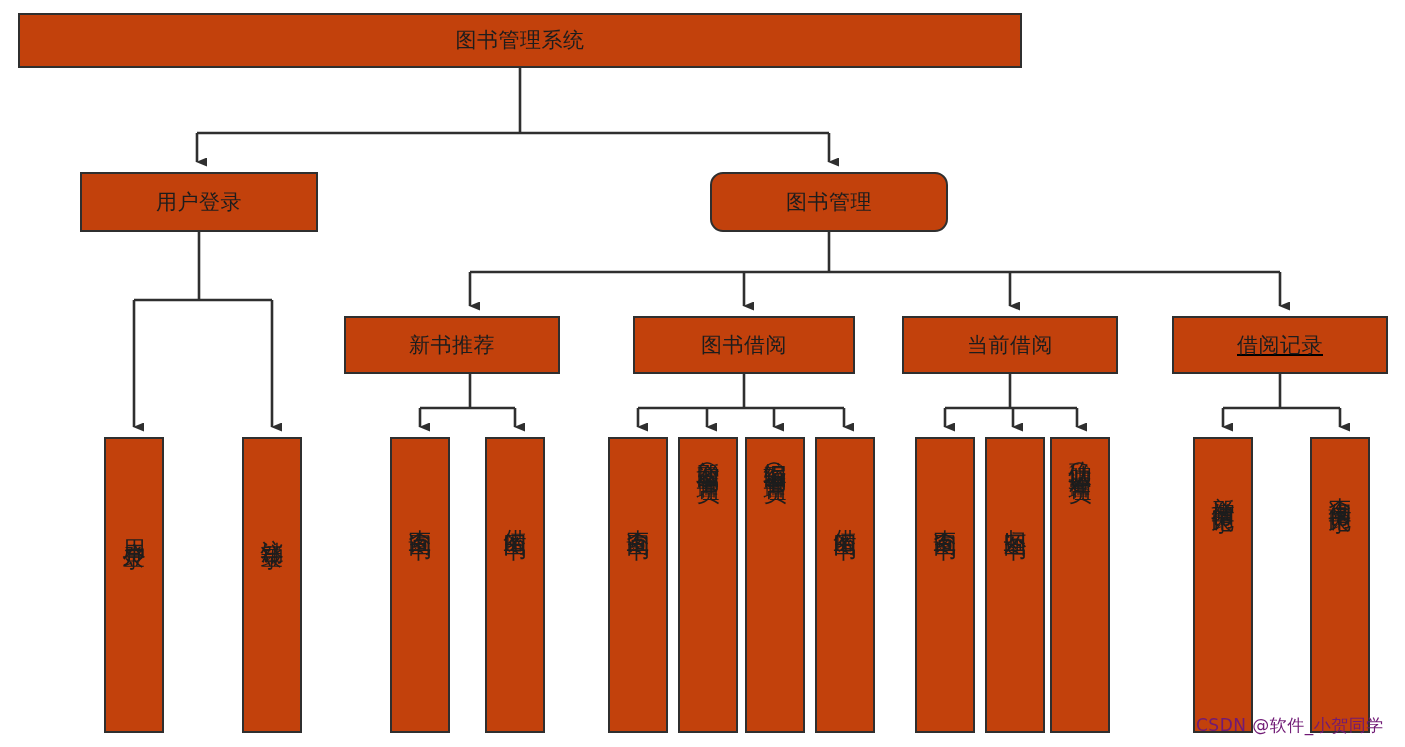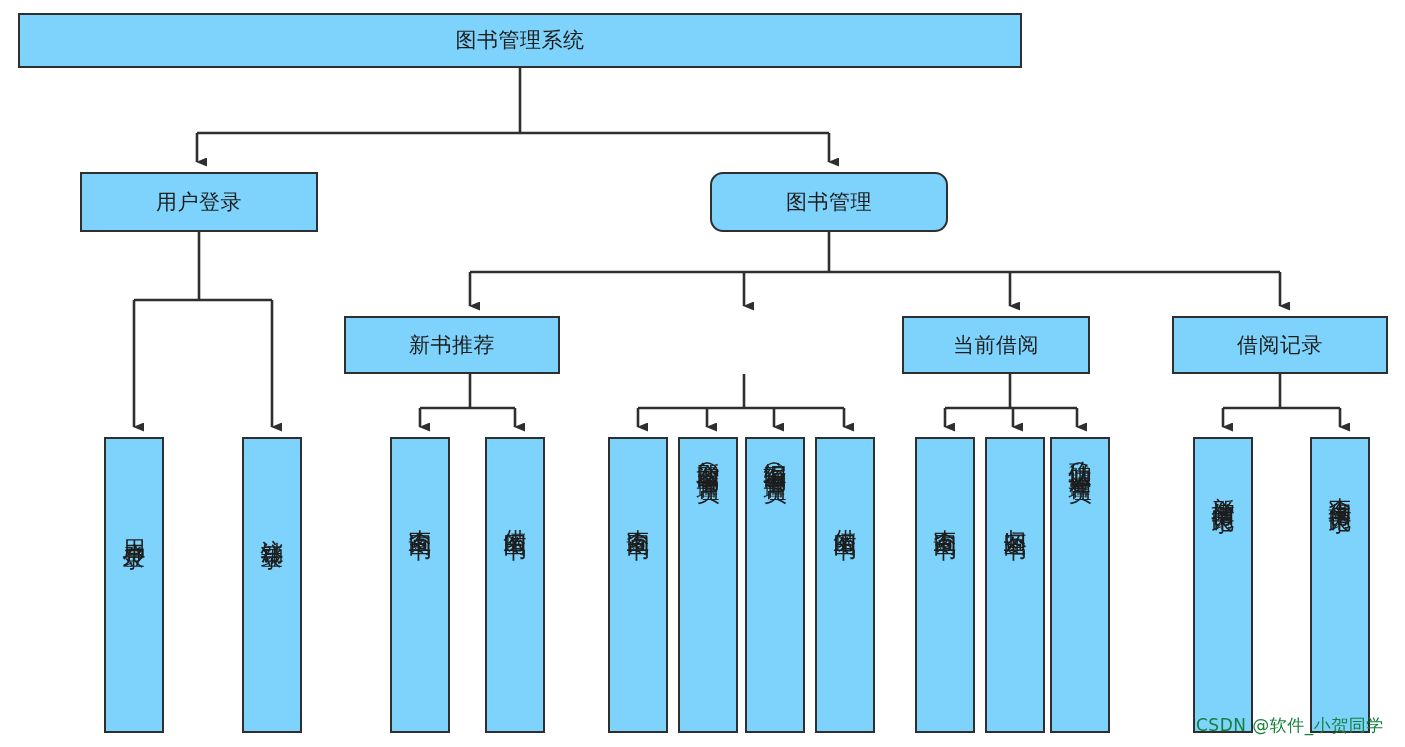--- a/index.html
+++ b/index.html
@@ -22,21 +22,21 @@
   svg#edges {
     position: absolute;
     left: 0;
     top: 0;
     width: 1405px;
     height: 747px;
   }
   .node {
     position: absolute;
     box-sizing: border-box;
-    background: #7dd3fc;
+    background: #c2410c;
     border: 2.5px solid #2f2f2f;
     display: flex;
     align-items: center;
     justify-content: center;
     overflow: hidden;
   }
   .node-label {
     color: #1d1d1d;
     font-size: 21px;
     line-height: 1.08;
@@ -56,21 +56,21 @@
     text-orientation: upright;
     font-size: 23px;
     letter-spacing: 3px;
     line-height: 1;
   }
   .watermark {
     position: absolute;
     left: 1196px;
     top: 714px;
     font-size: 17px;
-    color: #15803d;
+    color: #701a75;
     white-space: nowrap;
     letter-spacing: 0.5px;
   }
 </style>
 </head>
 <body>
 
 <div id="diagram-root">
 
   <svg id="edges" viewBox="0 0 1405 747">
@@ -130,24 +130,27 @@
   <div class="node horizontal" style="left:80px; top:172px; width:238px; height:60px;">
     <span class="node-label">用户登录</span>
   </div>
   <div class="node horizontal" style="left:710px; top:172px; width:238px; height:60px;border-radius:13px;">
     <span class="node-label">图书管理</span>
   </div>
 
   <div class="node horizontal" style="left:344px; top:316px; width:216px; height:58px;">
     <span class="node-label">新书推荐</span>
   </div>
-  <div class="node horizontal" style="left:902px; top:316px; width:188px; height:58px;align-items:center;">
+  <div class="node horizontal" style="left:633px; top:316px; width:222px; height:58px;">
+    <span class="node-label">图书借阅</span>
+  </div>
+  <div class="node horizontal" style="left:902px; top:316px; width:216px; height:58px;align-items:center;">
     <span class="node-label">当前借阅</span>
   </div>
-  <div class="node horizontal" style="left:1172px; top:316px; width:216px; height:58px;">
+  <div class="node horizontal" style="left:1172px; top:316px; width:216px; height:58px;text-decoration:underline;">
     <span class="node-label">借阅记录</span>
   </div>
 
   <div class="node vertical" style="left:104px; top:437px; width:60px; height:296px; padding-top:82px;">
     <span class="node-label">用户登录</span>
   </div>
   <div class="node vertical" style="left:242px; top:437px; width:60px; height:296px; padding-top:82px;">
     <span class="node-label">注销登录</span>
   </div>
 

